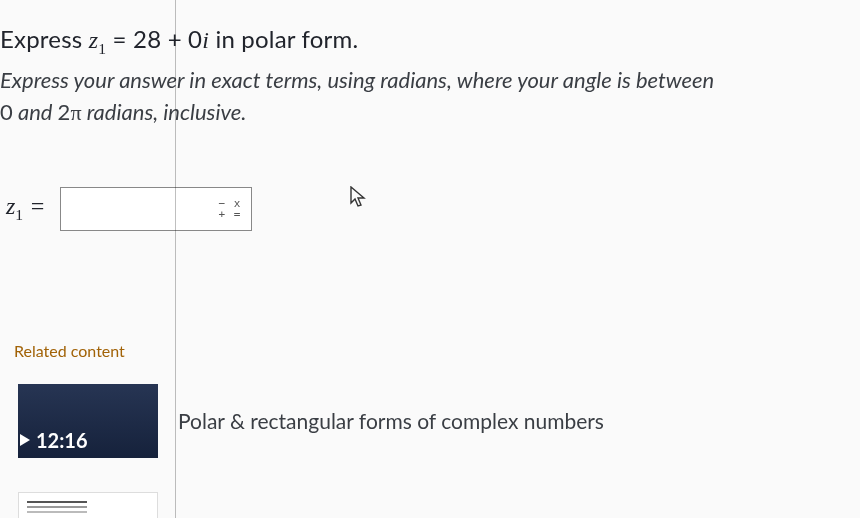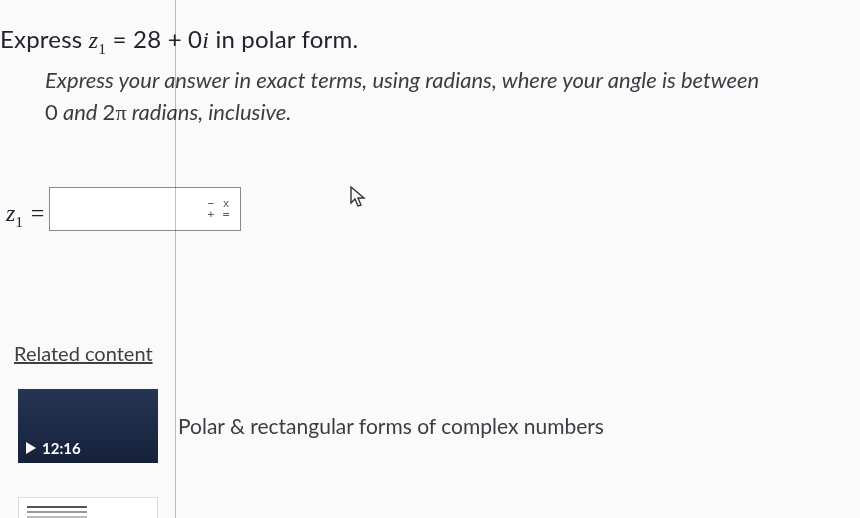--- a/index.html
+++ b/index.html
@@ -31,27 +31,26 @@
   }
   .question-title b { font-weight: 400; }
   .math-italic { font-style: italic; font-family: "Times New Roman", serif; }
   .sub { font-size: 0.65em; vertical-align: sub; font-style: normal; }
   .instructions {
     font-size: 22px;
     font-style: italic;
     color: #3a3e44;
     line-height: 1.45;
     margin-bottom: 58px;
-    margin-left: 45px;
   }
   .instructions .upright { font-style: normal; }
   .answer-row {
     display: flex;
-    align-items: flex-end;
-    gap: 4px;
+    align-items: center;
+    gap: 15px;
     margin-left: 6px;
     margin-bottom: 110px;
   }
   .answer-label {
     font-family: "Times New Roman", serif;
     font-style: italic;
     font-size: 24px;
   }
   .answer-box {
     width: 192px;
@@ -66,25 +65,24 @@
   .eq-toggle {
     font-size: 11px;
     color: #555;
     line-height: 1;
     text-align: right;
     font-family: monospace;
     letter-spacing: 1px;
     cursor: pointer;
   }
   .related-heading {
-    font-size: 20px;
-    color: #404040;
+    font-size: 16px;
+    color: #a16207;
     margin: 0 0 24px 14px;
     font-weight: 400;
-    text-decoration: underline;
   }
   .related-item {
     display: flex;
     align-items: center;
     gap: 20px;
     margin-left: 18px;
     margin-bottom: 34px;
   }
   .thumb {
     width: 140px;
@@ -93,27 +91,27 @@
     position: relative;
     flex-shrink: 0;
   }
   .thumb .fade {
     position: absolute;
     inset: 0;
     background: linear-gradient(180deg, rgba(255,255,255,0.05), rgba(0,0,0,0.2));
   }
   .duration {
     position: absolute;
-    left: 8px;
+    left: 2px;
     bottom: 6px;
     display: flex;
     align-items: center;
     gap: 6px;
     color: #fff;
-    font-size: 15px;
+    font-size: 20px;
     font-weight: 700;
   }
   .play-tri {
     width: 0; height: 0;
     border-left: 10px solid #fff;
     border-top: 6px solid transparent;
     border-bottom: 6px solid transparent;
   }
   .thumb2 {
     width: 140px;

